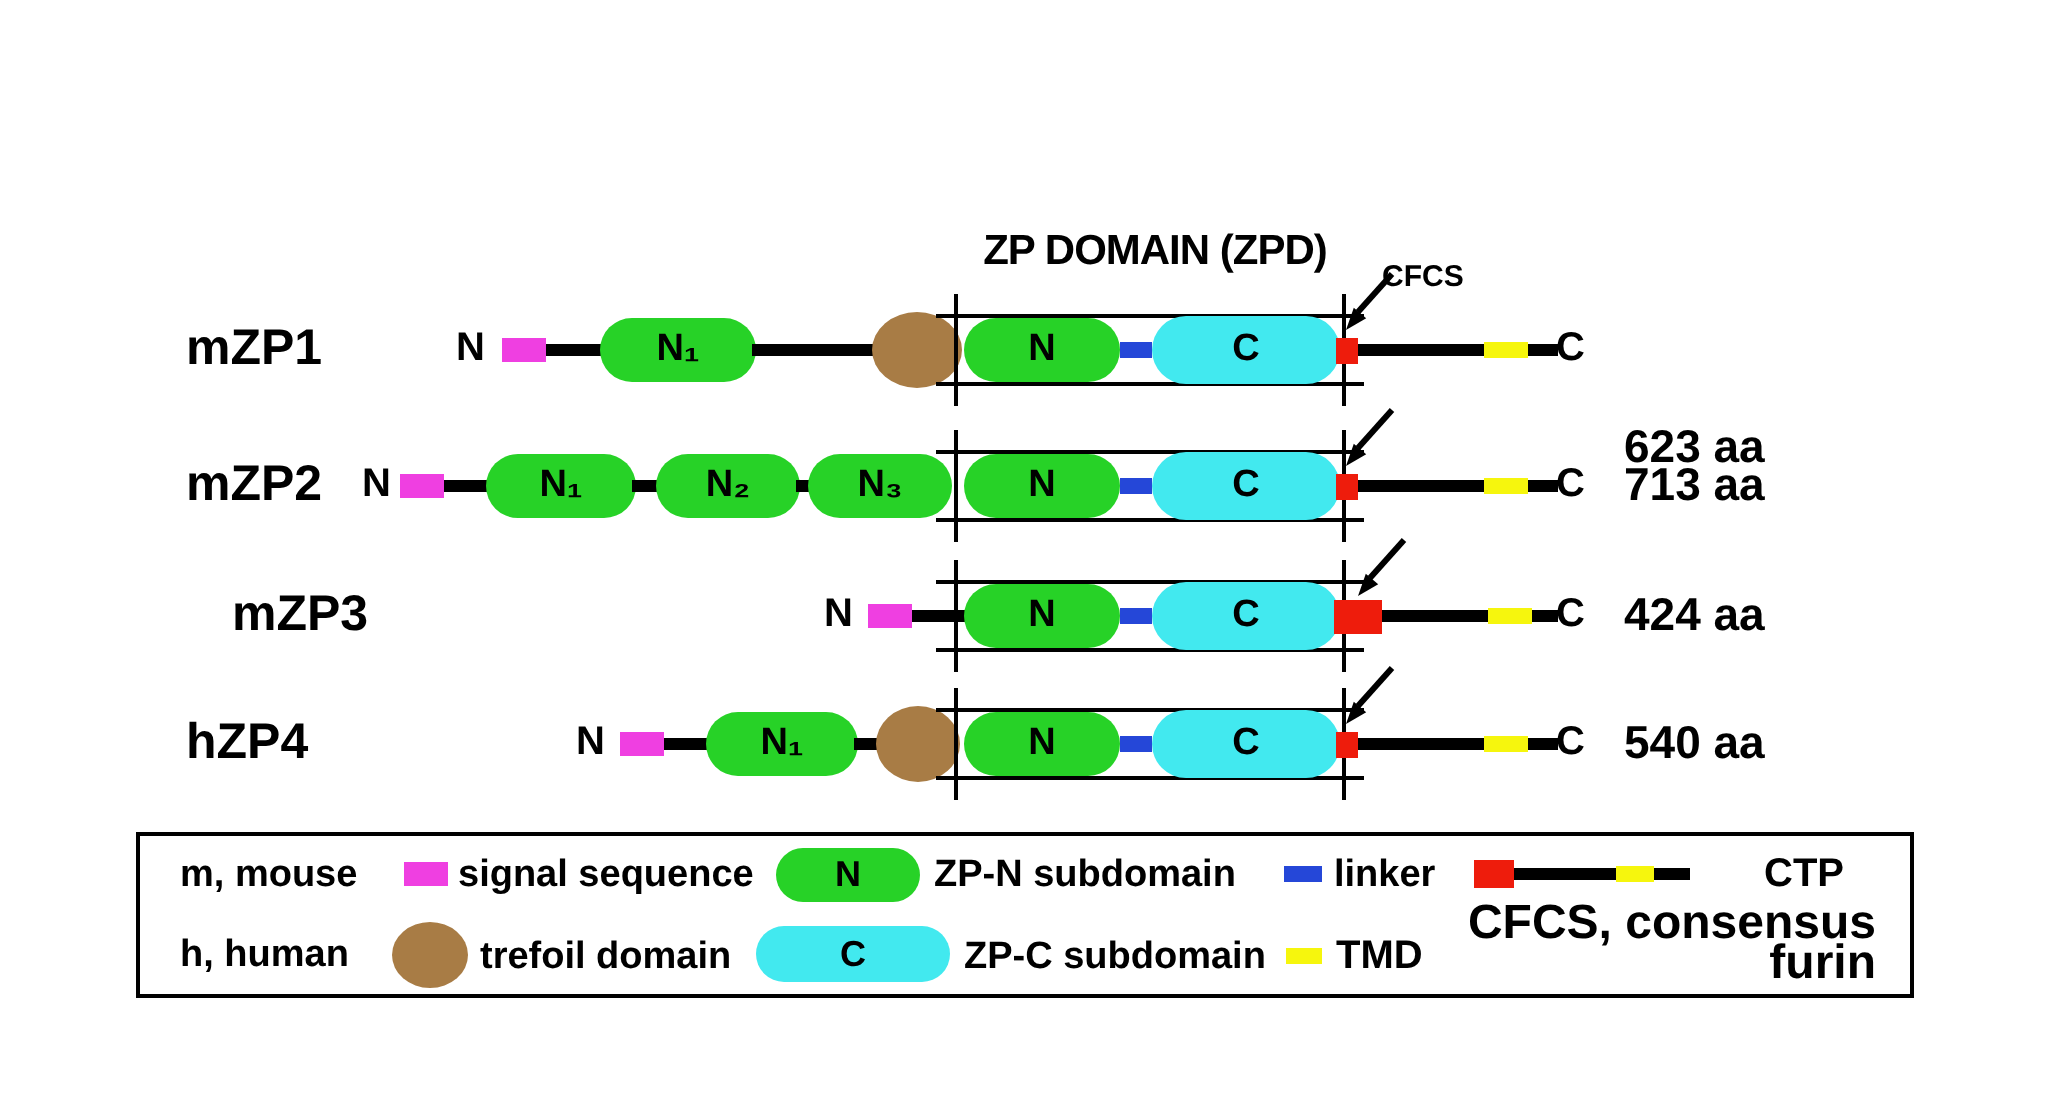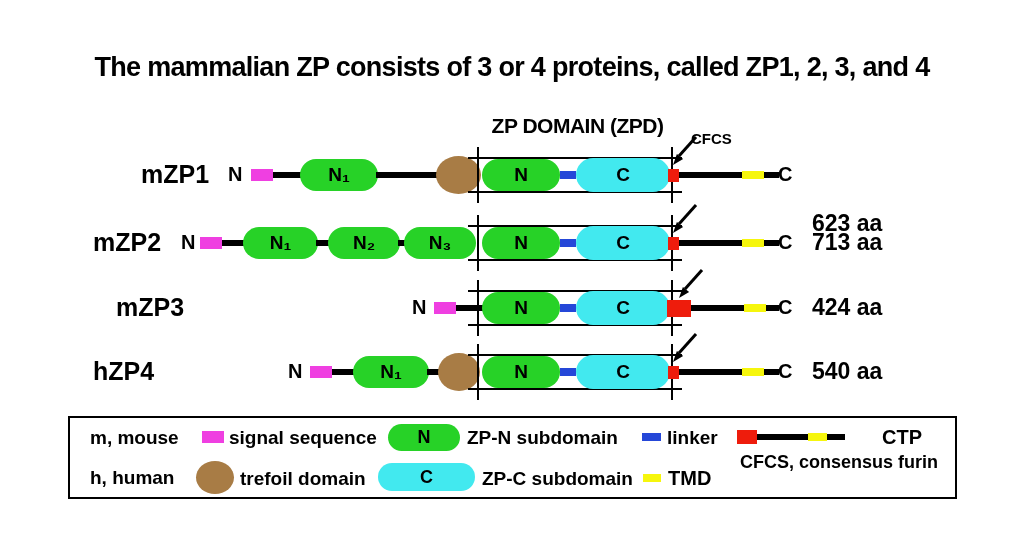--- a/index.html
+++ b/index.html
@@ -32,35 +32,34 @@
   .frame-h{background:#000;height:2px;width:214px;left:468px;}
   .frame-v{background:#000;width:2px;height:56px;}
   
   .legend-box{left:68px;top:416px;width:885px;height:79px;border:2px solid #000;}
   .leg-text{font-size:19px;font-weight:700;}
   .leg-text-lg{font-size:20px;font-weight:700;}
   .leg-pill-green{background:#27d227;border-radius:14px;display:flex;align-items:center;
     justify-content:center;font-size:18px;font-weight:700;}
   .leg-pill-cyan{background:#42e9ef;border-radius:14px;display:flex;align-items:center;
     justify-content:center;font-size:18px;font-weight:700;}
-  .cfcs-note{font-size:18px;font-weight:700;text-align:right;line-height:20px;}
+  .cfcs-note{font-size:24px;font-weight:700;text-align:right;line-height:20px;}
   svg{display:block;}
 </style>
 </head>
 <body>
 
 <div class="stage">
 
-  <div class="abs title">The mammalian ZP consists of 3 or 4 proteins, called ZP1, 2, 3, and 4</div>
 
   <div class="abs zpd-header">ZP DOMAIN (ZPD)</div>
   <div class="abs cfcs-label">CFCS</div>
 
   <div>
-    <div class="abs row-label" style="left:93px;top:160px;margin-left:48px;">mZP1</div>
+    <div class="abs row-label" style="left:93px;top:160px;">mZP1</div>
     <div class="abs term-label" style="left:228px;top:163px;">N</div>
     <div class="abs sigseq" style="left:251px;top:169px;"></div>
     <div class="abs backbone" style="left:273px;top:172px;width:29px;"></div>
     <div class="abs pill-green" style="left:300px;top:159px;width:78px;height:32px;">N₁</div>
     <div class="abs backbone" style="left:376px;top:172px;width:62px;"></div>
     <div class="abs trefoil" style="left:436px;top:156px;width:45px;height:38px;"></div>
     <div class="abs frame-h" style="top:157px;"></div>
     <div class="abs frame-h" style="top:191px;"></div>
     <div class="abs frame-v" style="left:477px;top:147px;"></div>
     <div class="abs frame-v" style="left:671px;top:147px;"></div>

